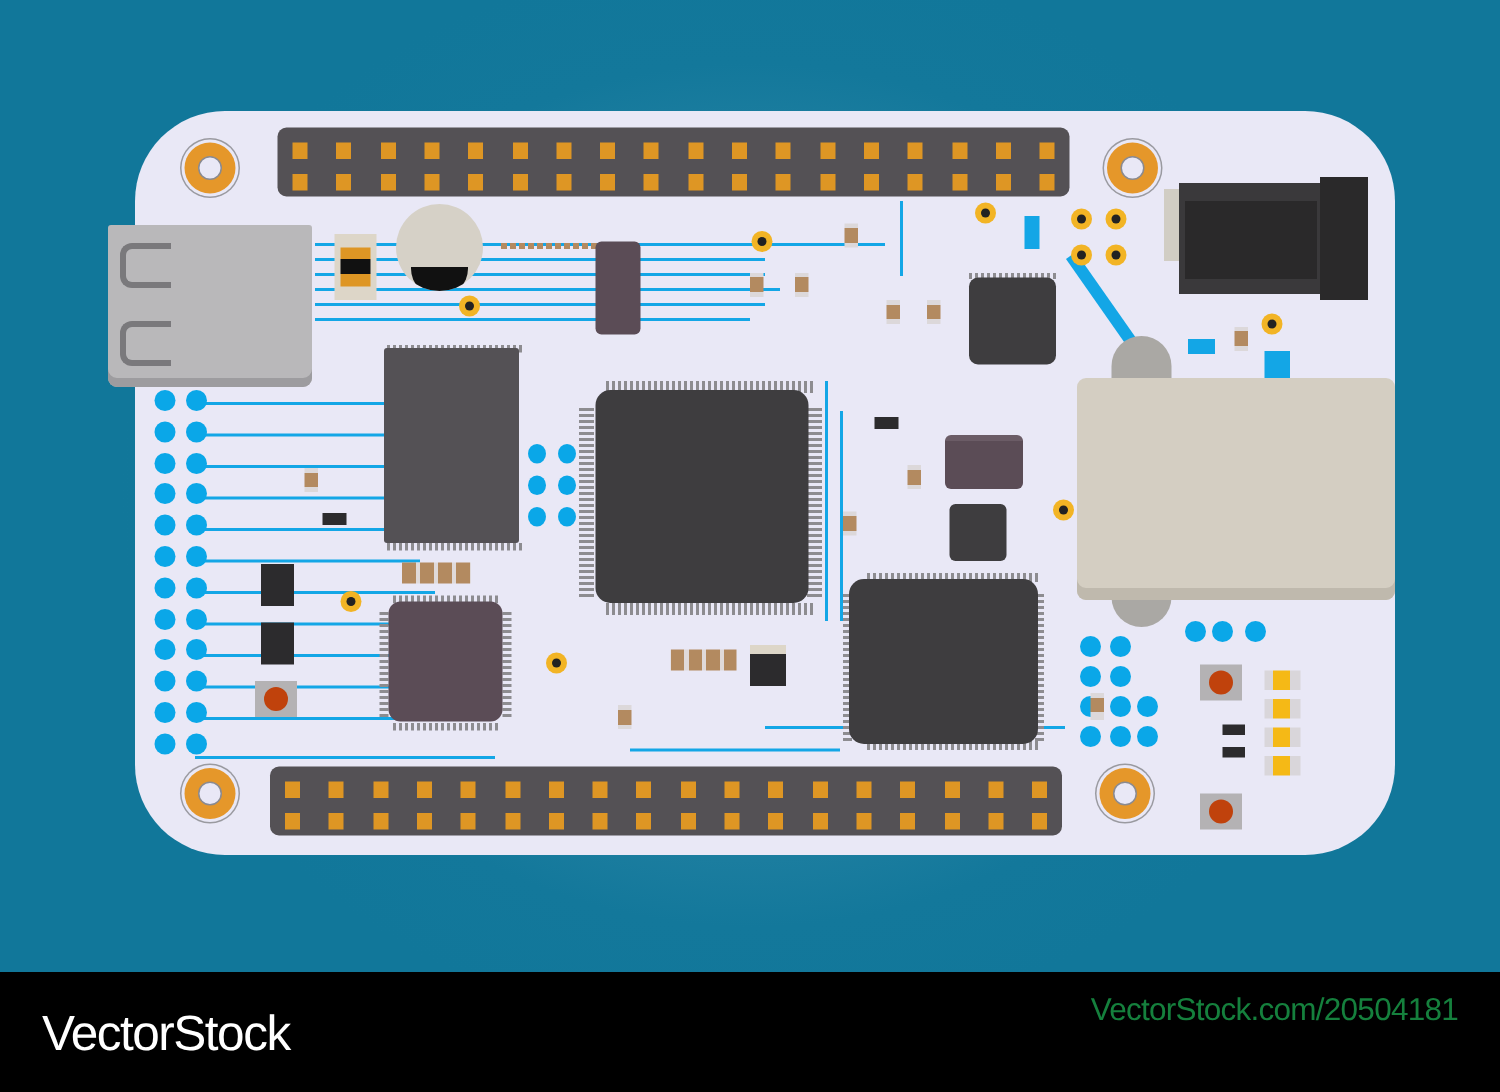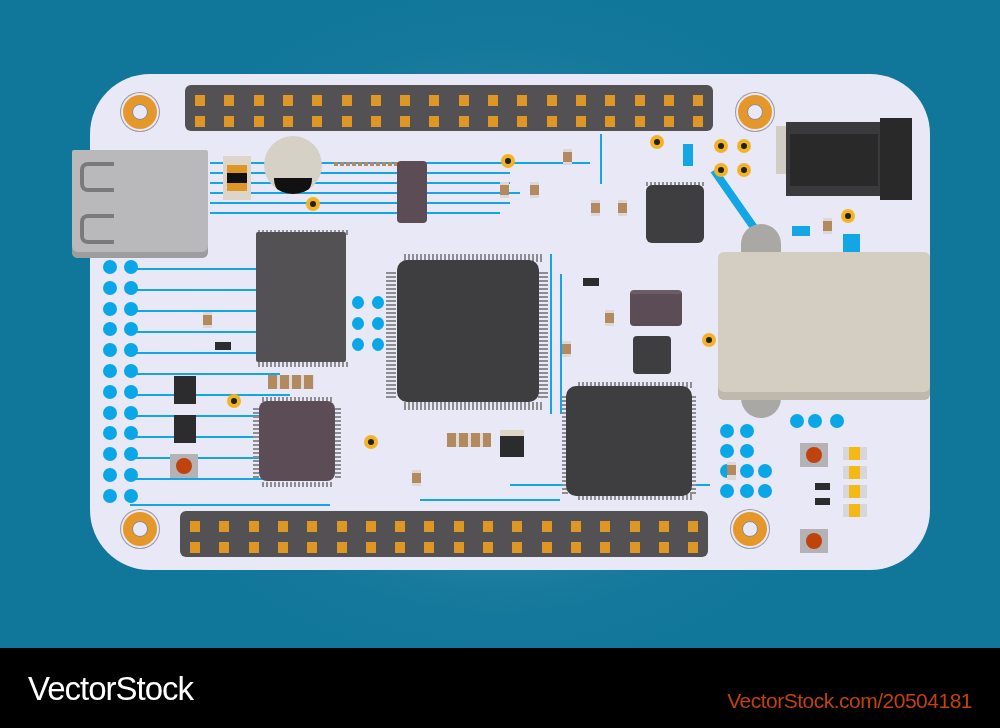--- a/index.html
+++ b/index.html
@@ -18,21 +18,21 @@
   .chip{position:absolute;background:#3e3d3f;border-radius:10px;}
   .legs-h{position:absolute;background:repeating-linear-gradient(90deg,#8d8c90 0 2px,transparent 2px 4px);}
   .legs-v{position:absolute;background:repeating-linear-gradient(180deg,#8d8c90 0 2px,transparent 2px 4px);}
   .smd{position:absolute;width:9px;height:16px;background:linear-gradient(#dcd8da 0 3px,#b38a60 3px 13px,#dcd8da 13px);}
   .trace{position:absolute;background:#13a6e6;}
   .led{position:absolute;width:24px;height:13px;background:linear-gradient(90deg,#d9d6da 0 6px,#f5b916 6px 17px,#d9d6da 17px);}
   .btn{position:absolute;width:28px;height:24px;background:#b4b2b4;}
   .btn::after{content:"";position:absolute;left:6px;top:4px;width:16px;height:16px;border-radius:50%;background:#c0420c;}
   .footer{position:absolute;left:0;top:648px;width:1000px;height:80px;background:#000;}
   .brand{position:absolute;left:28px;top:22px;color:#fff;font-size:33px;letter-spacing:-1px;}
-  .url{position:absolute;right:28px;top:41px;color:#c2410c;font-size:21px;letter-spacing:-0.5px;}
+  .url{position:absolute;right:28px;top:14px;color:#15803d;font-size:21px;letter-spacing:-0.5px;}
 </style>
 </head>
 <body>
 
 <div class="bg"></div>
 
 <div class="board">
 
   <div class="hole" style="left:33px;top:21px"></div>
   <div class="hole" style="left:648px;top:21px"></div>

